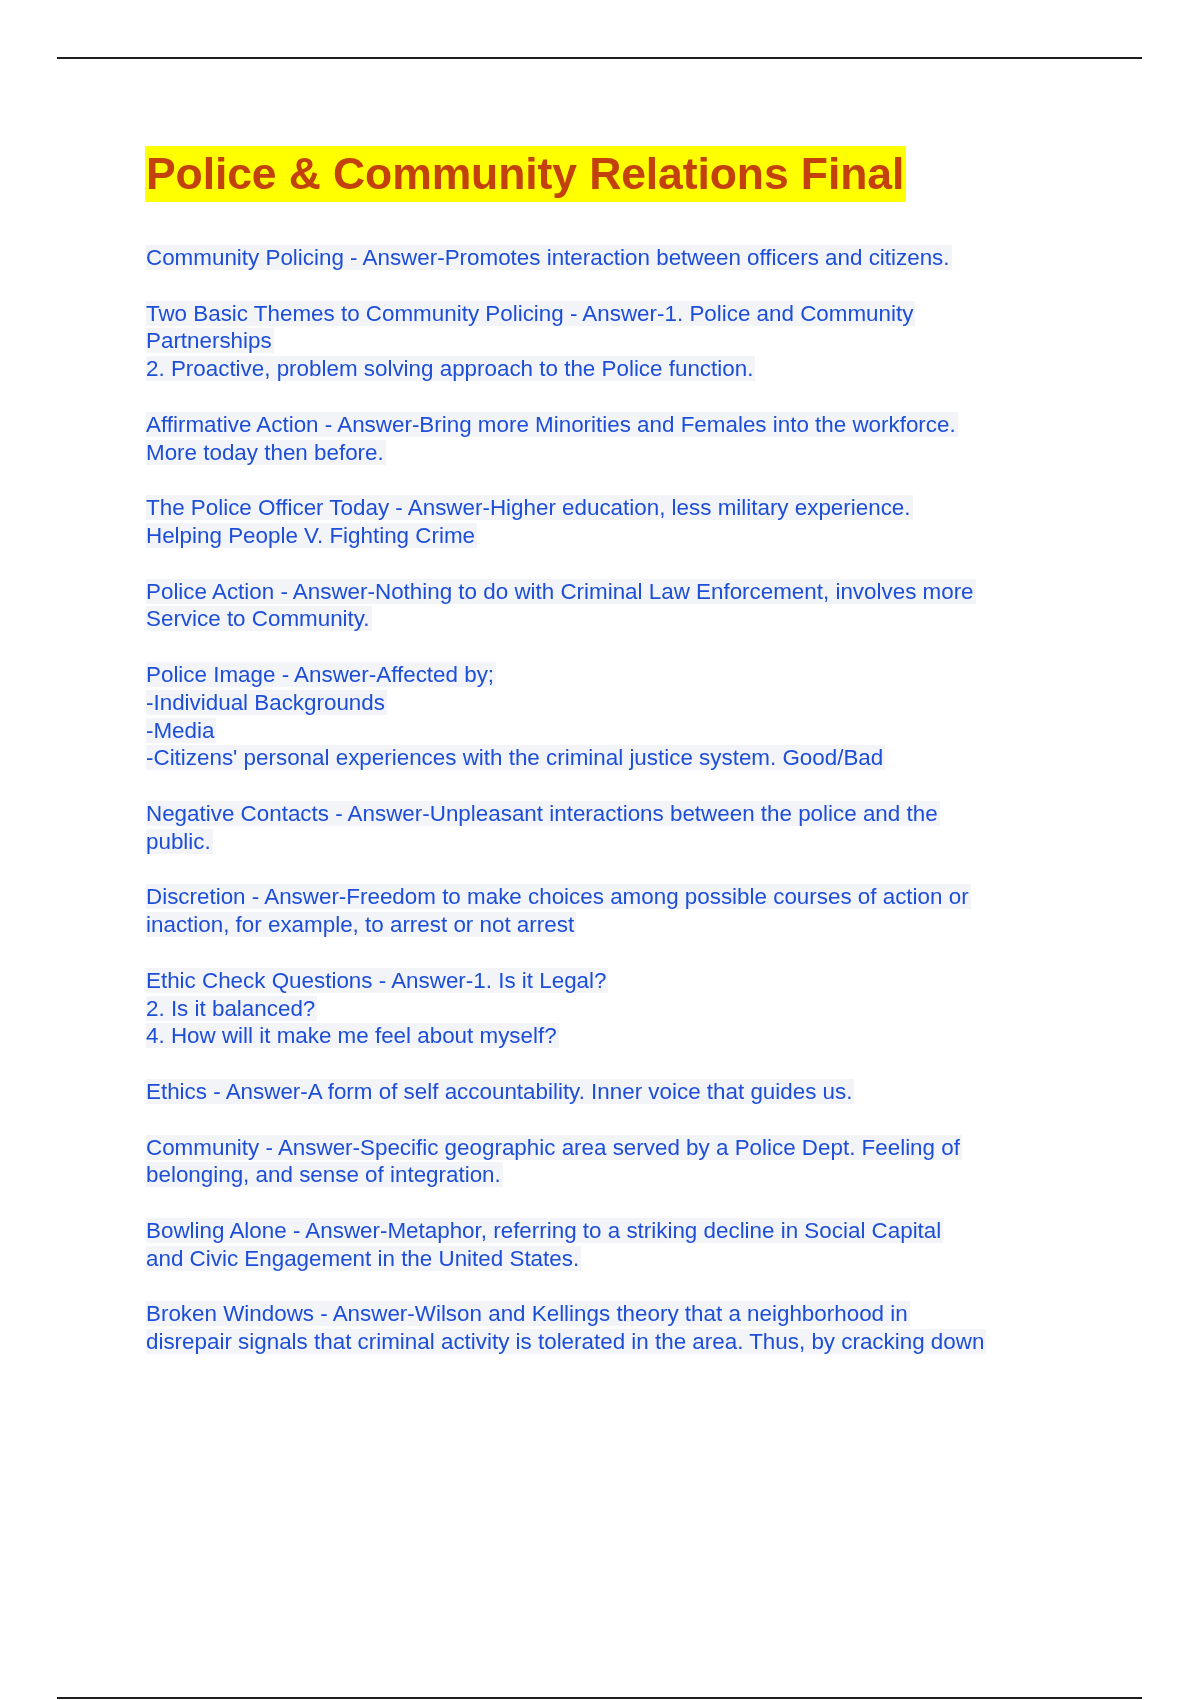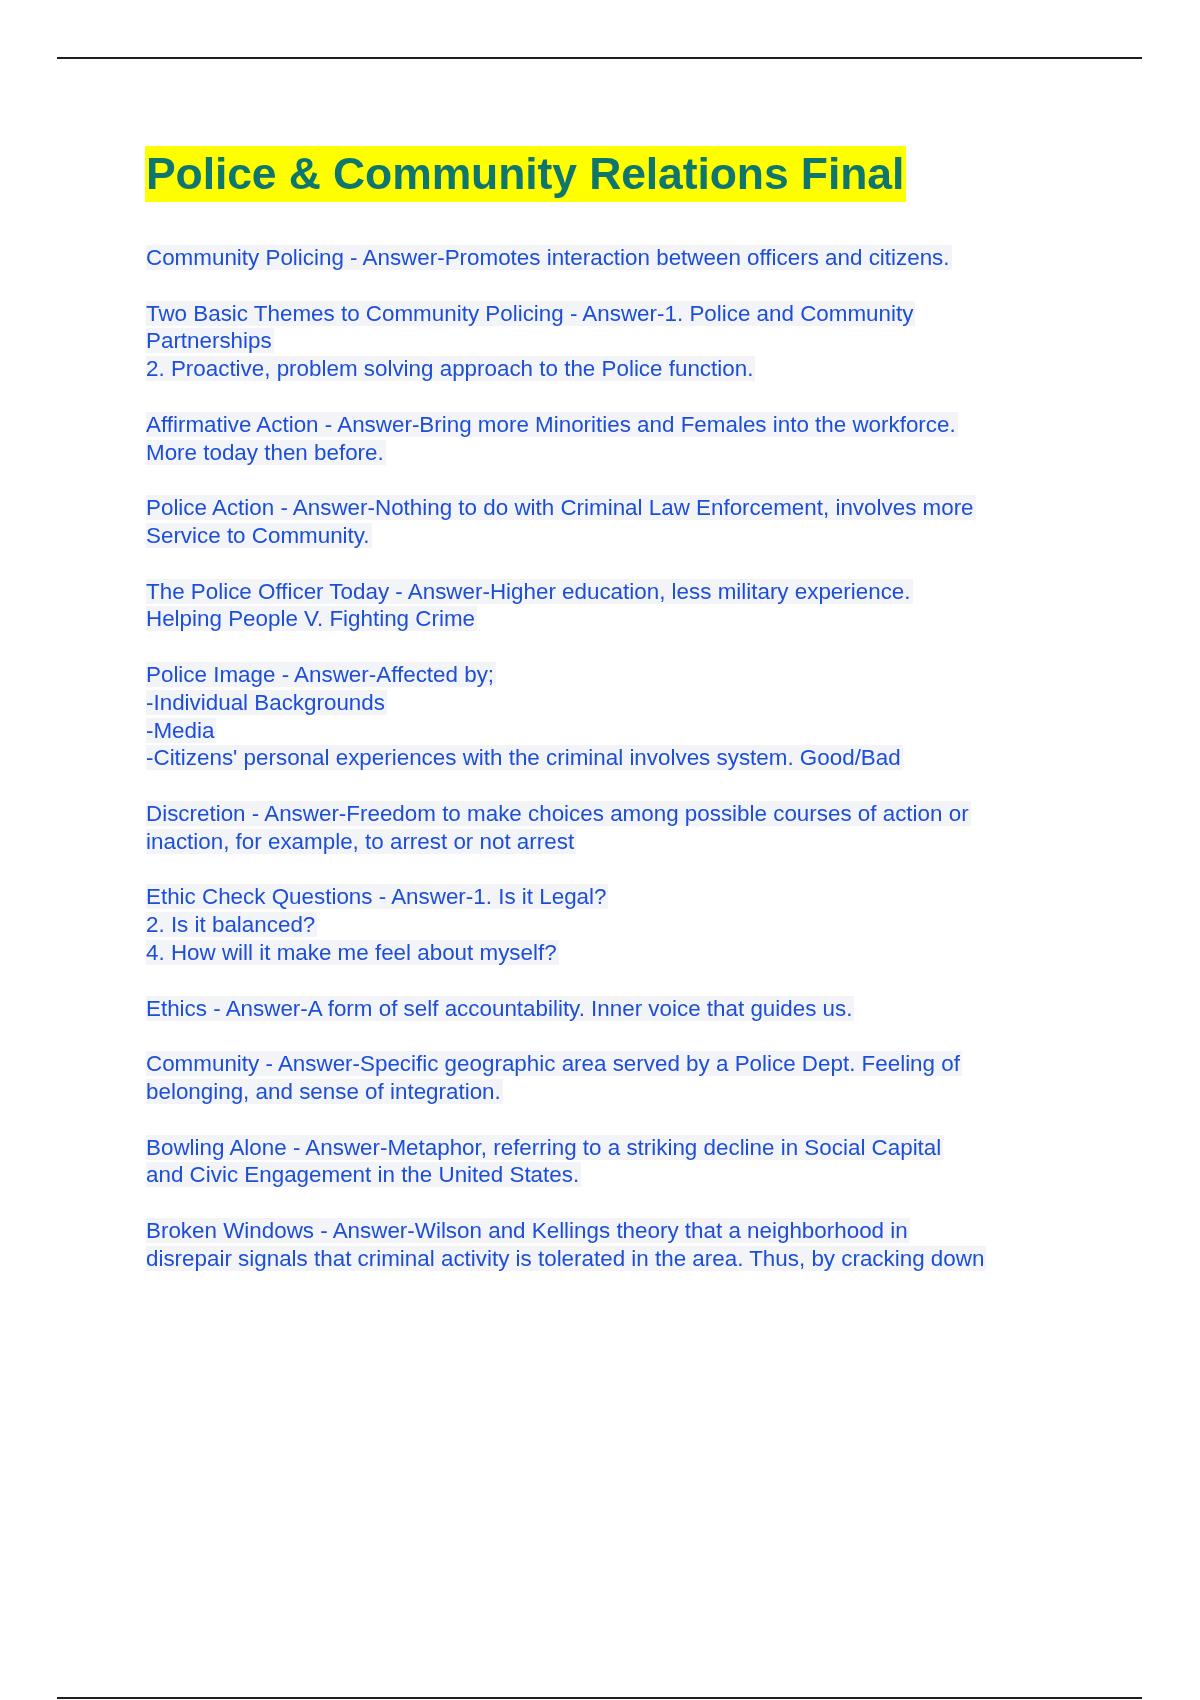--- a/index.html
+++ b/index.html
@@ -2,21 +2,21 @@
 <html><head>
 <meta charset="utf-8">
 <style>
   html, body { margin: 0; padding: 0; background: #ffffff; }
   body { width: 1200px; height: 1700px; position: relative; overflow: hidden;
          font-family: "Liberation Sans", sans-serif; }
   .rule { position: absolute; left: 57px; width: 1085px; height: 2px; background: #1e1e1e; }
   .rule.top { top: 57px; }
   .rule.bottom { top: 1697px; }
   .title-wrap { position: absolute; left: 145px; top: 146px; }
-  .title { display: inline-block; margin: 0; background: #ffff00; color: #0f766e;
+  .title { display: inline-block; margin: 0; background: #ffff00; color: #c2410c;
            font-weight: bold; font-size: 44.5px; line-height: 56px; padding: 0 2px 0 1px;
            letter-spacing: -0.1px; }
   .content { position: absolute; left: 146px; top: 244px; width: 1000px;
              font-size: 22.4px; line-height: 27.8px; color: #1d4ed8; }
   .entry { margin: 0 0 27.8px 0; }
   .line { display: block; }
   .line span { background: #f3f4f8; padding-right: 2px; }
 </style>
 </head>
 <body>
@@ -34,32 +34,36 @@
   <div class="entry">
     <span class="line"><span>Two Basic Themes to Community Policing - Answer-1. Police and Community</span></span>
     <span class="line"><span>Partnerships</span></span>
     <span class="line"><span>2. Proactive, problem solving approach to the Police function.</span></span>
   </div>
   <div class="entry">
     <span class="line"><span>Affirmative Action - Answer-Bring more Minorities and Females into the workforce.</span></span>
     <span class="line"><span>More today then before.</span></span>
   </div>
   <div class="entry">
+    <span class="line"><span>The Police Officer Today - Answer-Higher education, less military experience.</span></span>
+    <span class="line"><span>Helping People V. Fighting Crime</span></span>
+  </div>
+  <div class="entry">
     <span class="line"><span>Police Action - Answer-Nothing to do with Criminal Law Enforcement, involves more</span></span>
     <span class="line"><span>Service to Community.</span></span>
-  </div>
-  <div class="entry">
-    <span class="line"><span>The Police Officer Today - Answer-Higher education, less military experience.</span></span>
-    <span class="line"><span>Helping People V. Fighting Crime</span></span>
   </div>
   <div class="entry">
     <span class="line"><span>Police Image - Answer-Affected by;</span></span>
     <span class="line"><span>-Individual Backgrounds</span></span>
     <span class="line"><span>-Media</span></span>
-    <span class="line"><span>-Citizens' personal experiences with the criminal involves system. Good/Bad</span></span>
+    <span class="line"><span>-Citizens' personal experiences with the criminal justice system. Good/Bad</span></span>
+  </div>
+  <div class="entry">
+    <span class="line"><span>Negative Contacts - Answer-Unpleasant interactions between the police and the</span></span>
+    <span class="line"><span>public.</span></span>
   </div>
   <div class="entry">
     <span class="line"><span>Discretion - Answer-Freedom to make choices among possible courses of action or</span></span>
     <span class="line"><span>inaction, for example, to arrest or not arrest</span></span>
   </div>
   <div class="entry">
     <span class="line"><span>Ethic Check Questions - Answer-1. Is it Legal?</span></span>
     <span class="line"><span>2. Is it balanced?</span></span>
     <span class="line"><span>4. How will it make me feel about myself?</span></span>
   </div>

